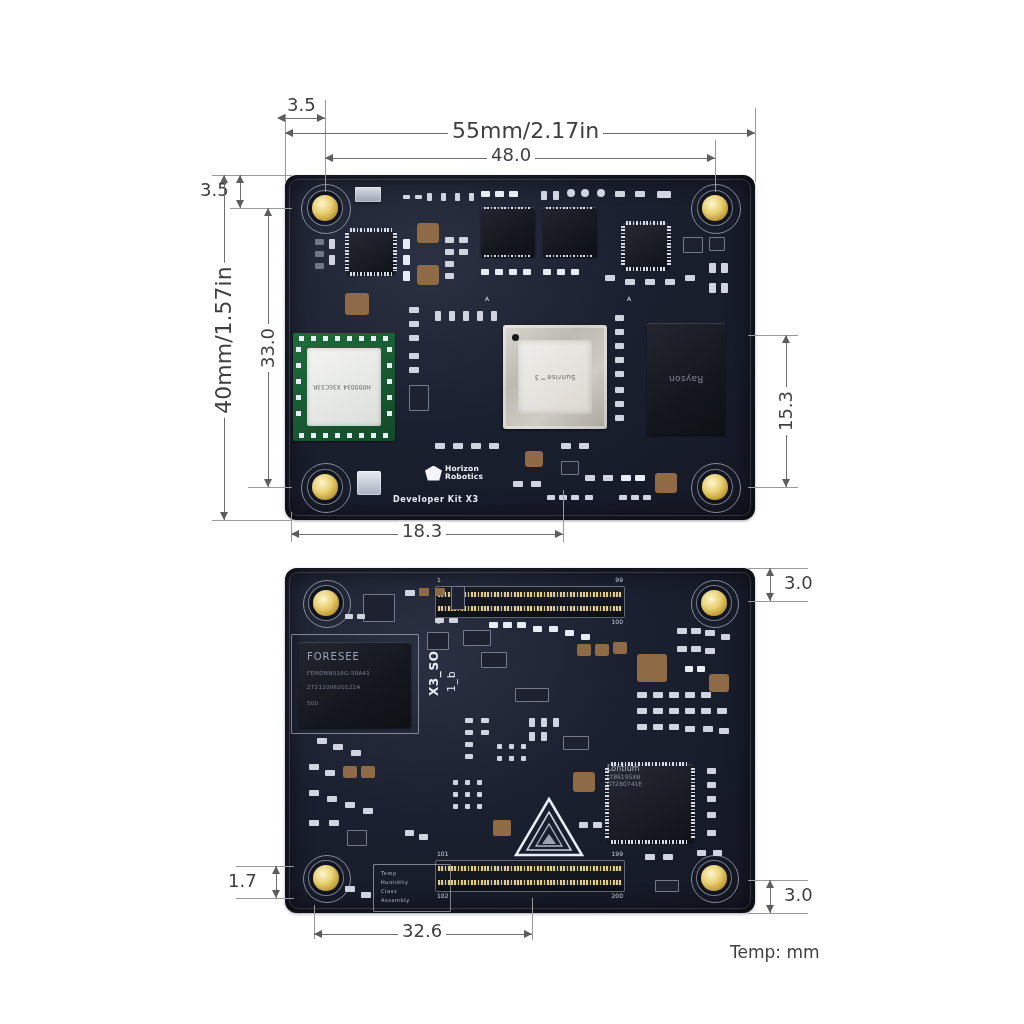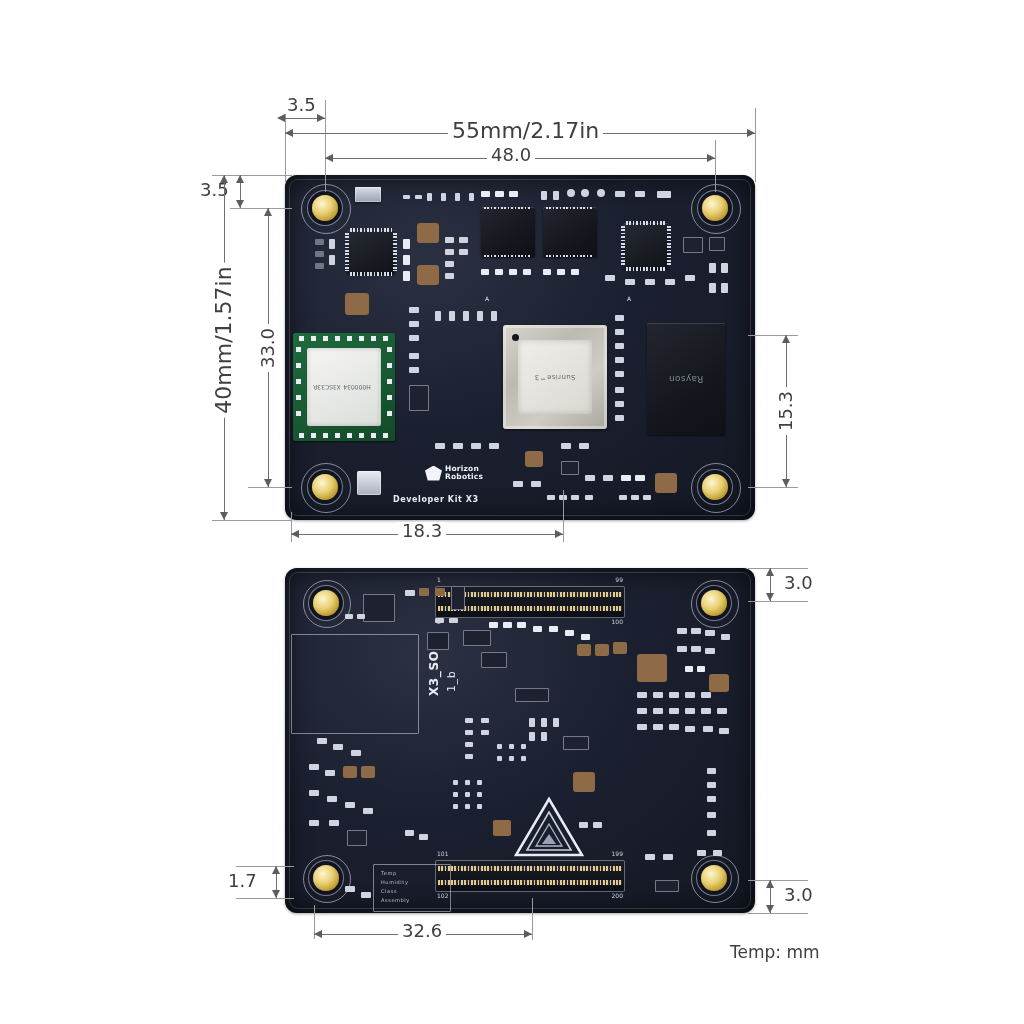--- a/index.html
+++ b/index.html
@@ -375,24 +375,39 @@
     <div class="conn" style="background:none;box-shadow:none;left:150px;top:282px;width:190px;height:12px;">
       <div class="pn" style="left:2px;top:0;">101</div>
       <div class="pn" style="right:2px;top:0;">199</div>
     </div>
     <div class="conn" style="background:none;box-shadow:none;left:150px;top:324px;width:190px;height:12px;">
       <div class="pn" style="left:2px;top:0;">102</div>
       <div class="pn" style="right:2px;top:0;">200</div>
     </div>
 
     <div class="silkbox" style="left:6px;top:66px;width:126px;height:98px;"></div>
+    <div class="ic" style="left:14px;top:74px;width:112px;height:86px;">
+      <div class="lbl" style="left:8px;top:8px;font-size:10px;color:#9aa2b4;letter-spacing:1px;">FORESEE</div>
+      <div class="lbl" style="left:8px;top:28px;font-size:5.5px;color:#7b8294;">FEMDNN016G-58A41</div>
+      <div class="lbl" style="left:8px;top:42px;font-size:5.5px;color:#7b8294;">2721109620122A</div>
+      <div class="lbl" style="left:8px;top:58px;font-size:5.5px;color:#7b8294;">500</div>
+    </div>
 
     <div class="silk rot90" style="left:142px;top:128px;transform:rotate(-90deg);transform-origin:left top;font-size:12px;font-weight:bold;">X3_SOM</div>
     <div class="silk rot90" style="left:160px;top:124px;transform:rotate(-90deg);transform-origin:left top;font-size:11px;">1_b</div>
 
+    <div class="qfp" style="left:322px;top:196px;width:86px;height:78px;">
+      <div class="pins-t" style="left:4px;right:4px;top:-2px;"></div>
+      <div class="pins-b" style="left:4px;right:4px;bottom:-2px;"></div>
+      <div class="pins-l" style="top:4px;bottom:4px;left:-2px;"></div>
+      <div class="pins-r" style="top:4px;bottom:4px;right:-2px;"></div>
+      <div class="lbl" style="left:10px;top:16px;font-size:8px;color:#aab1c2;">Lontium</div>
+      <div class="lbl" style="left:10px;top:34px;font-size:6px;color:#868e9f;">LT8619SXB</div>
+      <div class="lbl" style="left:10px;top:48px;font-size:6px;color:#868e9f;">GT2B0741E</div>
+    </div>
 
     <div class="tri" style="left:228px;top:228px;">
       <svg width="72" height="62" viewBox="0 0 72 62">
         <polygon points="36,3 69,59 3,59" fill="none" stroke="#e8ecf5" stroke-width="2.5"></polygon>
         <polygon points="36,16 58,54 14,54" fill="none" stroke="#c9d0de" stroke-width="1.6"></polygon>
         <polygon points="36,28 49,50 23,50" fill="none" stroke="#aeb6c6" stroke-width="1.3"></polygon>
         <polygon points="36,38 43,48 29,48" fill="#9aa2b2"></polygon>
       </svg>
     </div>
 

